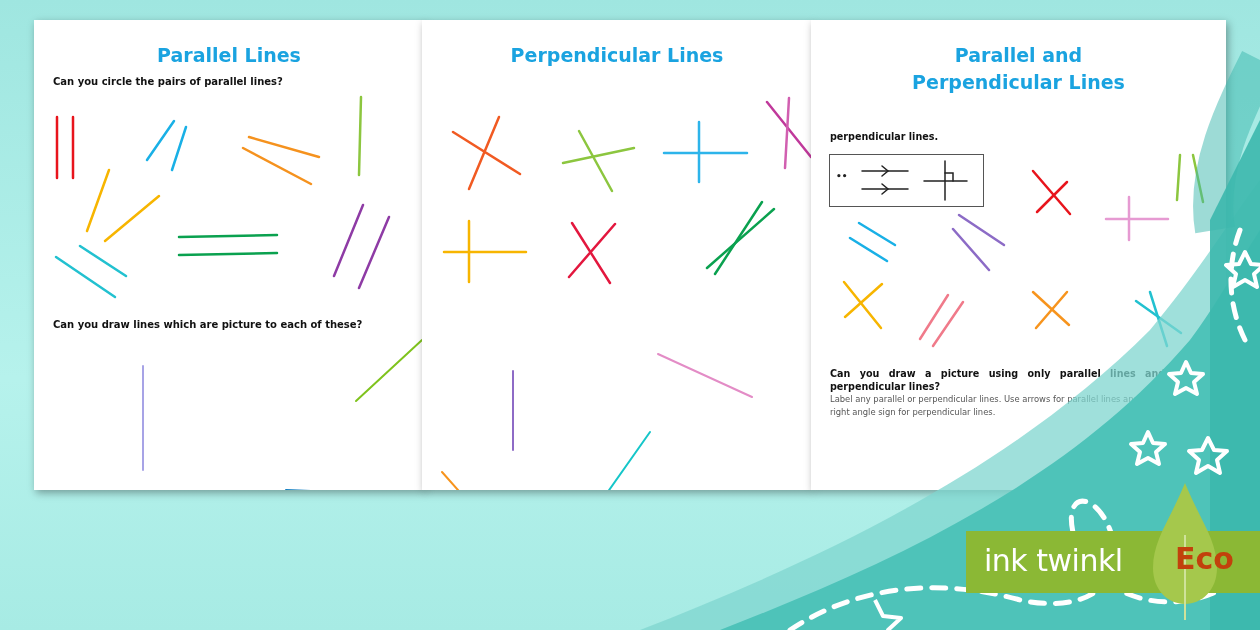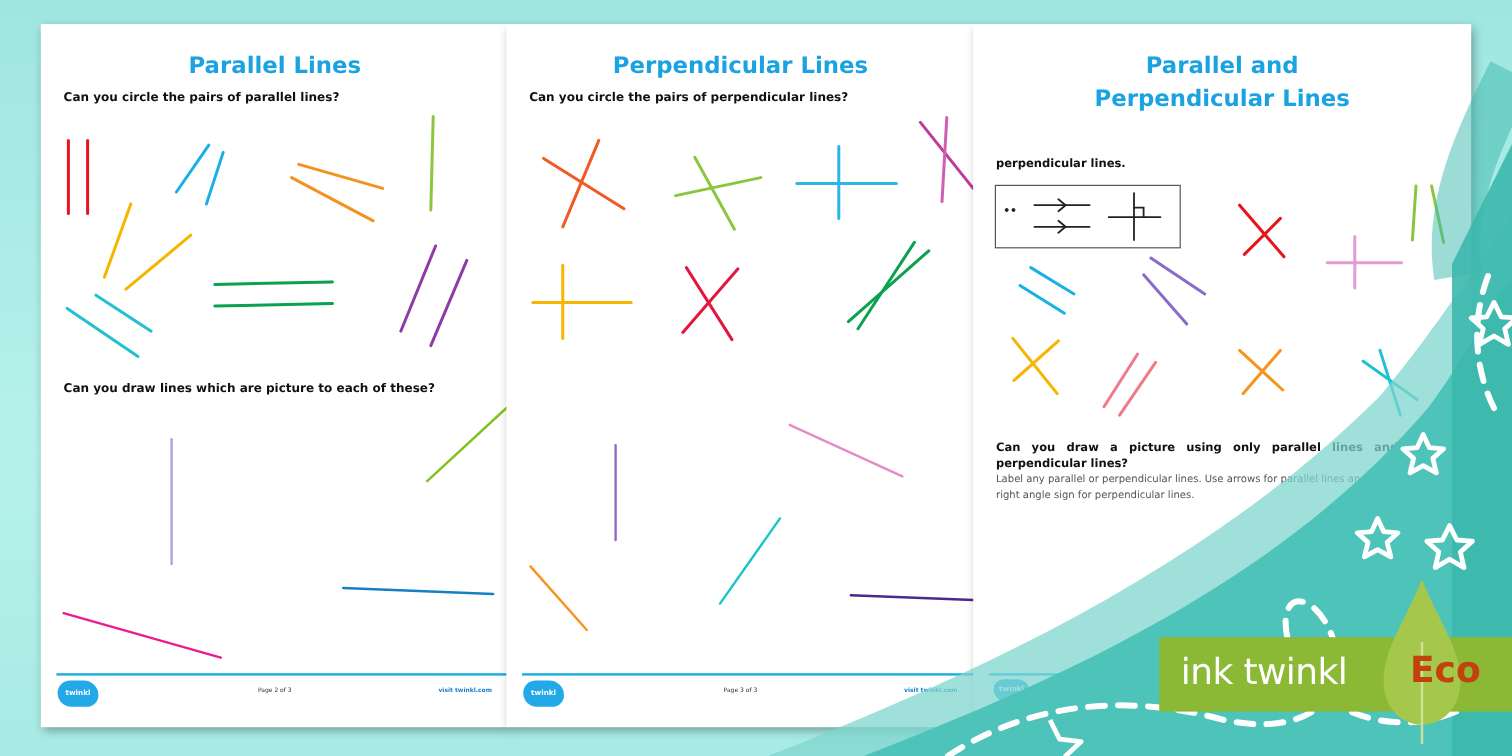--- a/index.html
+++ b/index.html
@@ -7,21 +7,21 @@
   body {
     position: relative;
     background: #a8ece6;
     background: linear-gradient(180deg, #9fe6e0 0%, #b6f2ec 60%, #a7ebe4 100%);
     font-family: "DejaVu Sans", sans-serif;
   }
   .page {
     position: absolute;
     top: 20px;
     width: 390px;
-    height: 586px;
+    height: 470px;
     background: #ffffff;
     box-shadow: 2px 3px 8px rgba(0,0,0,0.35);
     overflow: hidden;
   }
   #page1 { left: 34px; z-index: 1; }
   #page2 { left: 422px; z-index: 2; }
   #page3 { left: 811px; width: 415px; z-index: 3; }
   .page-title {
     position: absolute;
     left: 0; right: 0;
@@ -154,21 +154,20 @@
     </g>
   </svg>
   <div class="footer-rule"></div>
   <div class="footer-logo">twinkl</div>
   <div class="footer-page">Page 2 of 3</div>
   <div class="footer-url">visit twinkl.com</div>
 </div>
 
 <div class="page" id="page2">
   <div class="page-title" style="top:22px;">Perpendicular Lines</div>
-  <div class="q" style="left:19px;top:55px;">Can you circle the pairs of perpendicular lines?</div>
   <svg class="lines" width="390" height="540">
     <g stroke-width="2.5" stroke-linecap="round" fill="none">
       <line x1="31" y1="112" x2="98" y2="154" stroke="#f15a22"></line>
       <line x1="77" y1="97" x2="47" y2="169" stroke="#f15a22"></line>
       <line x1="141" y1="143" x2="212" y2="128" stroke="#8cc63f"></line>
       <line x1="157" y1="111" x2="190" y2="171" stroke="#8cc63f"></line>
       <line x1="242" y1="133" x2="325" y2="133" stroke="#2db4ea"></line>
       <line x1="277" y1="102" x2="277" y2="162" stroke="#2db4ea"></line>
       <line x1="345" y1="82" x2="389" y2="137" stroke="#c0399b"></line>
       <line x1="367" y1="78" x2="363" y2="148" stroke="#d15fb0"></line>

